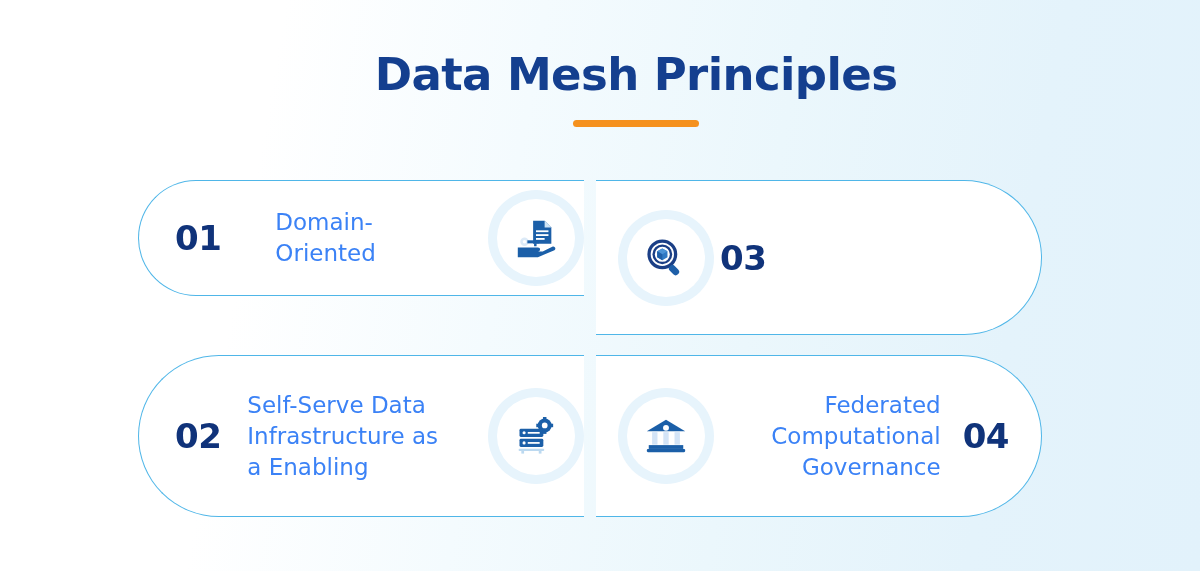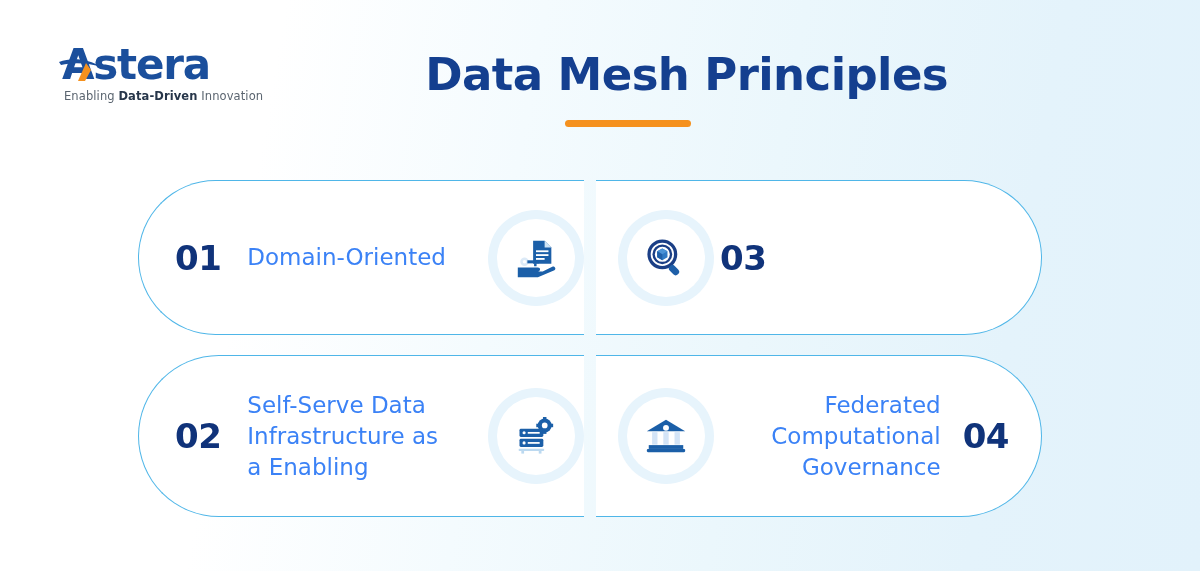--- a/index.html
+++ b/index.html
@@ -64,24 +64,24 @@
     padding-left: 6px;
     white-space: nowrap;
   }
   .logo-tagline b {
     color: #27364a;
     font-weight: bold;
   }
 
   .title-wrap {
     position: absolute;
-    left: 308px;
+    left: 316px;
     top: 46px;
     width: 640px;
-    text-align: right;
+    text-align: center;
   }
   .main-title {
     font-family: "DejaVu Sans", sans-serif;
     font-size: 45px;
     font-weight: bold;
     letter-spacing: -0.6px;
     color: #143f8f;
     line-height: 58px;
     white-space: nowrap;
   }
@@ -96,24 +96,25 @@
   
   .card {
     position: absolute;
     background: #ffffff;
     border: 1.4px solid #4fb6e8;
     box-sizing: border-box;
     display: flex;
     align-items: center;
   }
   .card-tl { 
-    left: 138px;  top: 180px;  width: 446px; height: 155px;
+    left: 138px;  top: 180px;  width: 446px; height: 116px;
     border-radius: 78px 0 0 78px;
     border-right: none;
     padding-left: 36px;
+    gap: 28px;
   }
   .card-tr { 
     left: 596px;  top: 180px;  width: 446px; height: 155px;
     border-radius: 0 78px 78px 0;
     border-left: none;
     padding-right: 32px;
   }
   .card-bl { 
     left: 138px;  top: 355px;  width: 446px; height: 162px;
     border-radius: 81px 0 0 81px;
@@ -177,32 +178,20 @@
   .card-tr .card-num,
   .card-br .card-num { order: 3; }
   .card-tr .card-label,
   .card-br .card-label { order: 2; }
 </style>
 </head>
 <body>
 
 <div id="infographic">
 
-  <div class="logo-block">
-    <div class="logo-wordmark">
-      <svg class="logo-swoosh" viewBox="0 0 56 26">
-        <path d="M1 6 C14 1, 30 3, 44 11 C31 7, 16 6, 3 9 Z" fill="#1b4f9c"></path>
-        <path d="M20 25 L28 7 L33 14 L27 25 Z" fill="#f5911e"></path>
-      </svg>
-      <span>Astera</span>
-    </div>
-    <div class="logo-tagline">
-      <span>Enabling </span><b>Data-Driven</b><span> Innovation</span>
-    </div>
-  </div>
 
   <div class="title-wrap">
     <div class="main-title">Data Mesh Principles</div>
     <div class="title-underline"></div>
   </div>
 
   <div class="card card-tl">
     <div class="card-num">01</div>
     <div class="card-label">
       <div>Domain-Oriented</div>

